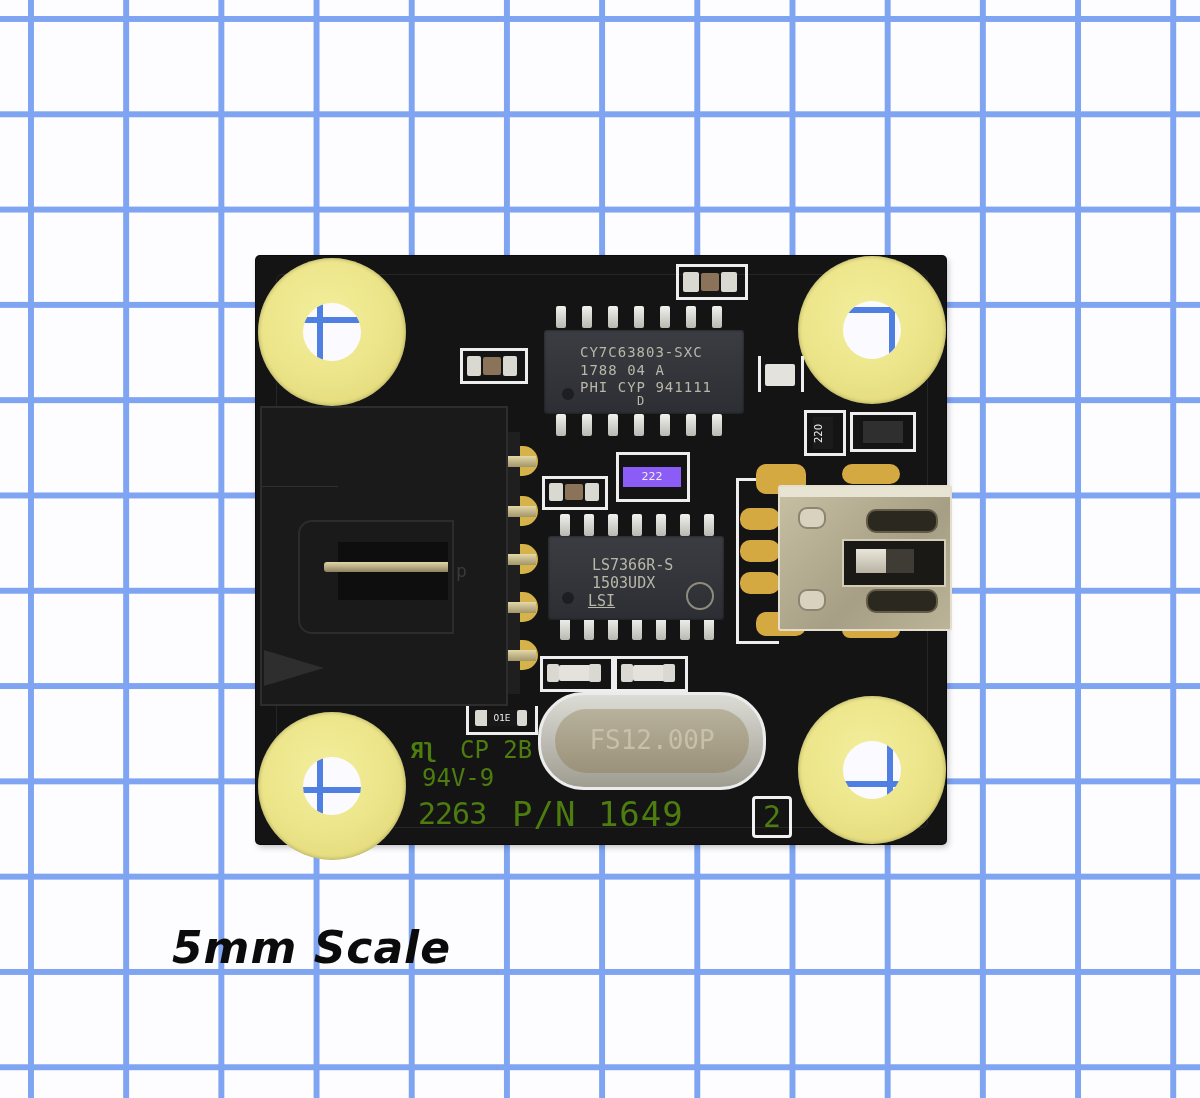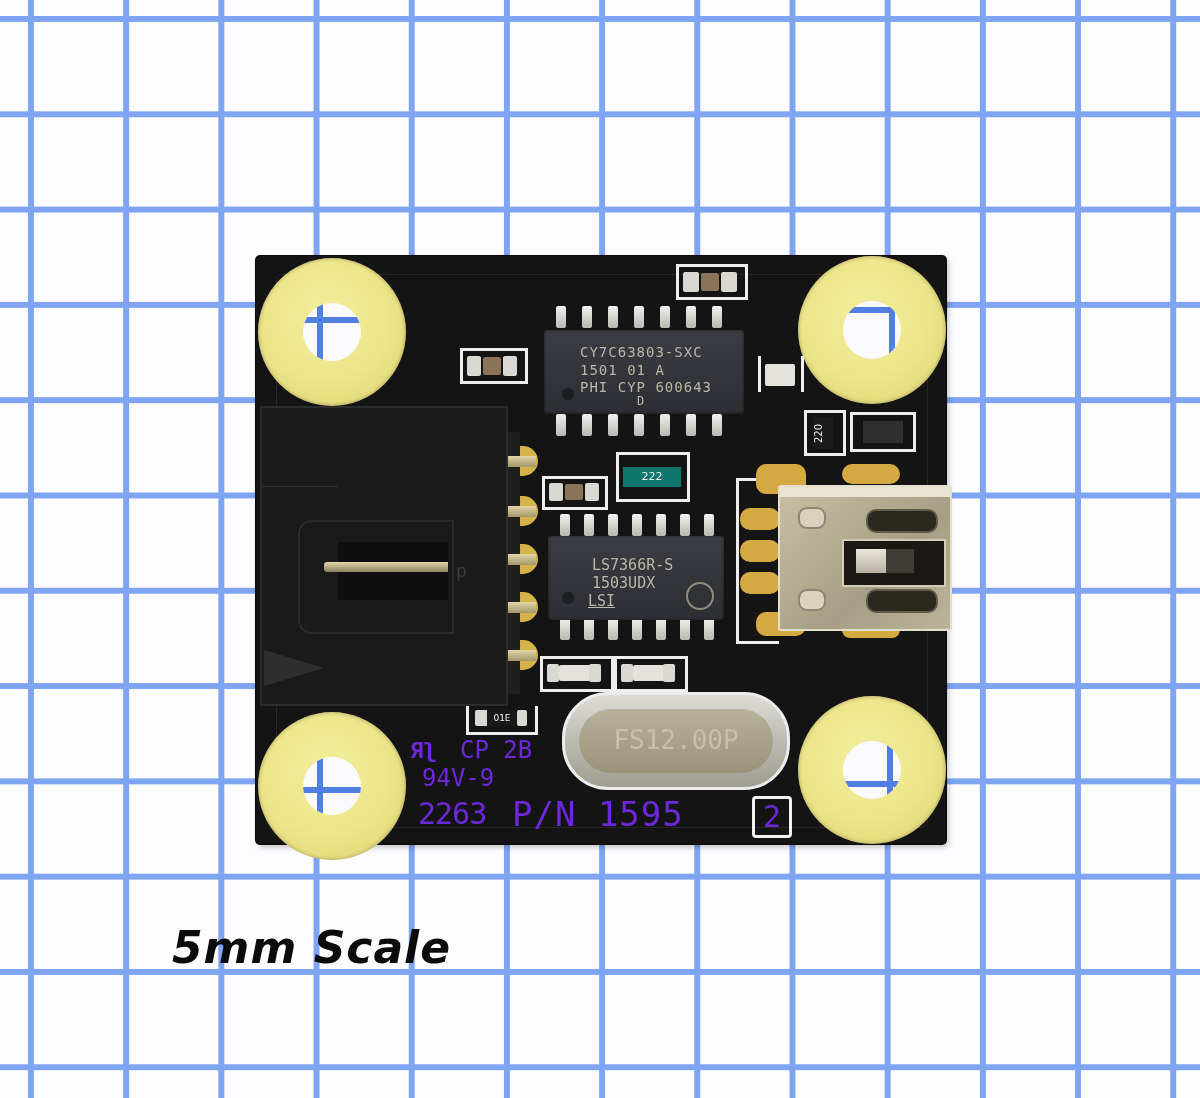--- a/index.html
+++ b/index.html
@@ -54,30 +54,30 @@
   }
   .conn-pin { position:absolute; width:28px; height:11px; background:linear-gradient(#e3d8a8,#a2956a); }
   .conn-gold { position:absolute; width:18px; height:30px; border-radius:0 15px 15px 0; background:#d6b24b; }
   .usb {
     left:778px; top:485px; width:170px; height:142px;
     background:linear-gradient(135deg,#c8c0a3,#a79f85 60%,#bcb498);
     border:2px solid #e4dfcd; border-radius:3px;
   }
   .usb-pad { position:absolute; background:#d5a941; border-radius:10px; }
   .crystal {
-    left:562px; top:692px; width:222px; height:92px; border-radius:46px;
+    left:538px; top:692px; width:222px; height:92px; border-radius:46px;
     background:linear-gradient(#dcdcd6,#9f9c90);
     border:3px solid #ececec;
   }
   .crystal .inner {
     position:absolute; left:14px; top:14px; right:14px; bottom:14px; border-radius:32px;
     background:linear-gradient(#b8b19b,#9a917a); color:#c8c0a8;
     font-family:"DejaVu Sans Mono", monospace; font-size:26px; text-align:center; line-height:62px;
   }
-  .silk-text { color:#6d28d9; font-family:"DejaVu Sans Mono", monospace; }
+  .silk-text { color:#4d7c0f; font-family:"DejaVu Sans Mono", monospace; }
   .scale-label {
     left:172px; top:922px; font-family:"DejaVu Sans", sans-serif;
     font-weight:bold; font-style:italic; font-size:44px; color:#0b0b0b; letter-spacing:1px;
   }
 </style>
 </head>
 <body>
 
 <div class="abs board">
   <div class="abs inner-border"></div>
@@ -133,38 +133,38 @@
     <div class="pin" style="left:60px;top:108px"></div>
     <div class="pin" style="left:86px;top:108px"></div>
     <div class="pin" style="left:112px;top:108px"></div>
     <div class="pin" style="left:138px;top:108px"></div>
     <div class="pin" style="left:164px;top:108px"></div>
 </div>
 
 <div class="abs chip" style="left:544px;top:330px;width:200px;height:84px;">
   <div class="dot" style="left:18px;top:58px;"></div>
   <div class="abs" style="left:36px;top:14px;font-size:14px;letter-spacing:1px;">CY7C63803-SXC</div>
-  <div class="abs" style="left:36px;top:32px;font-size:14px;letter-spacing:1px;">1501 01 A</div>
-  <div class="abs" style="left:36px;top:49px;font-size:14px;letter-spacing:1px;">PHI CYP 600643</div>
+  <div class="abs" style="left:36px;top:32px;font-size:14px;letter-spacing:1px;">1788 04 A</div>
+  <div class="abs" style="left:36px;top:49px;font-size:14px;letter-spacing:1px;">PHI CYP 941111</div>
   <div class="abs" style="left:93px;top:64px;font-size:12px;">D</div>
 </div>
 
 <div class="abs" style="left:758px;top:356px;width:40px;height:36px;border:3px solid #eee;border-top:none;border-bottom:none;">
   <div class="res" style="left:4px;top:8px;width:30px;height:22px;"></div>
 </div>
 
 <div class="abs silk" style="left:804px;top:410px;width:36px;height:40px;">
   <div class="abs" style="left:6px;top:4px;width:20px;height:32px;background:#1b1b1b;color:#f0f0f0;font-size:10px;writing-mode:vertical-rl;transform:rotate(180deg);text-align:center;">220</div>
 </div>
 <div class="abs silk" style="left:850px;top:412px;width:60px;height:34px;">
   <div class="abs" style="left:10px;top:6px;width:40px;height:22px;background:#2f2f30;"></div>
 </div>
 
 <div class="abs silk" style="left:616px;top:452px;width:68px;height:44px;">
-  <div class="abs" style="left:4px;top:12px;width:58px;height:20px;background:#0f766e;color:#f0f0f0;font-size:11px;text-align:center;line-height:20px;">222</div>
+  <div class="abs" style="left:4px;top:12px;width:58px;height:20px;background:#8b5cf6;color:#f0f0f0;font-size:11px;text-align:center;line-height:20px;">222</div>
 </div>
 
 <div class="abs silk" style="left:542px;top:476px;width:60px;height:28px;">
   <div class="smd-pad" style="left:4px;top:4px;width:14px;height:18px;"></div>
   <div class="cap" style="left:20px;top:5px;width:18px;height:16px;"></div>
   <div class="smd-pad" style="left:40px;top:4px;width:14px;height:18px;"></div>
 </div>
 
 <div class="abs" style="left:552px;top:514px;width:180px;height:130px;">
   <div class="pin" style="left:8px;top:0"></div>
@@ -252,16 +252,16 @@
 </div>
 
 <div class="abs crystal">
   <div class="inner">FS12.00P</div>
 </div>
 
 <div class="abs silk-text" style="left:410px;top:738px;font-size:22px;font-weight:bold;">Яʅ</div>
 <div class="abs silk-text" style="left:460px;top:736px;font-size:24px;">CP 2B</div>
 <div class="abs silk-text" style="left:422px;top:764px;font-size:24px;">94V-9</div>
 <div class="abs silk-text" style="left:418px;top:796px;font-size:30px;letter-spacing:-1px;">2263</div>
-<div class="abs silk-text" style="left:512px;top:794px;font-size:34px;letter-spacing:1px;">P/N 1595</div>
+<div class="abs silk-text" style="left:512px;top:794px;font-size:34px;letter-spacing:1px;">P/N 1649</div>
 <div class="abs silk-text" style="left:752px;top:796px;width:34px;height:36px;border:3px solid #f2f2f2;border-radius:4px;font-size:30px;text-align:center;line-height:36px;">2</div>
 
 <div class="abs scale-label">5mm Scale</div>
 
 </body></html>

